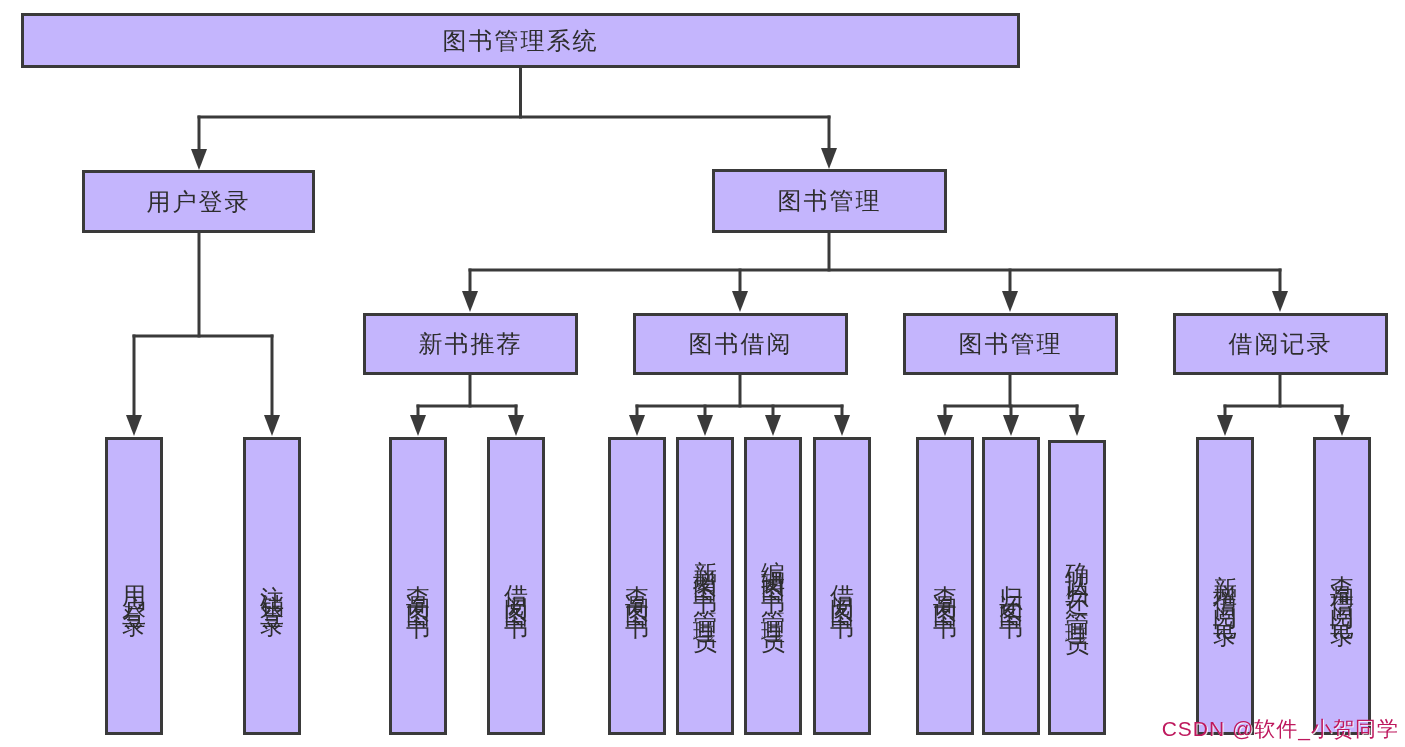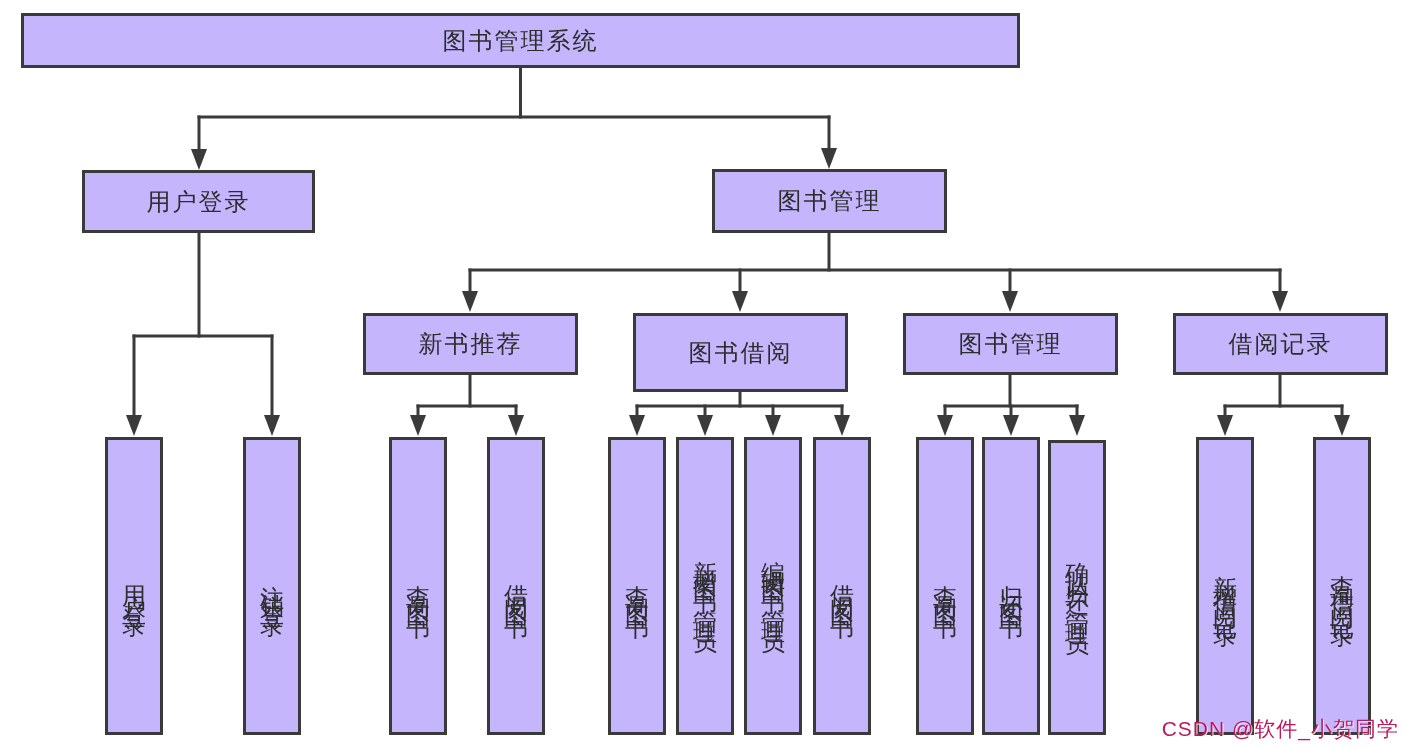--- a/index.html
+++ b/index.html
@@ -117,21 +117,21 @@
       <path d="M1334 415 h16 l-8 21 z"></path>
     </g>
   </svg>
 
   <div class="node" style="left:21px; top:13px; width:999px; height:55px;">图书管理系统</div>
 
   <div class="node" style="left:82px; top:170px; width:233px; height:63px;">用户登录</div>
   <div class="node" style="left:712px; top:169px; width:235px; height:64px;">图书管理</div>
 
   <div class="node" style="left:363px; top:313px; width:215px; height:62px;">新书推荐</div>
-  <div class="node" style="left:633px; top:313px; width:215px; height:79px;">图书借阅</div>
+  <div class="node" style="left:633px; top:313px; width:215px; height:62px;">图书借阅</div>
   <div class="node" style="left:903px; top:313px; width:215px; height:62px;">图书管理</div>
   <div class="node" style="left:1173px; top:313px; width:215px; height:62px;">借阅记录</div>
 
   <div class="node vnode" style="left:105px; top:437px; width:58px; height:298px;">用户登录</div>
   <div class="node vnode" style="left:243px; top:437px; width:58px; height:298px;">注销登录</div>
 
   <div class="node vnode" style="left:389px; top:437px; width:58px; height:298px;">查询图书</div>
   <div class="node vnode" style="left:487px; top:437px; width:58px; height:298px;">借阅图书</div>
 
   <div class="node vnode" style="left:608px; top:437px; width:58px; height:298px;">查询图书</div>

